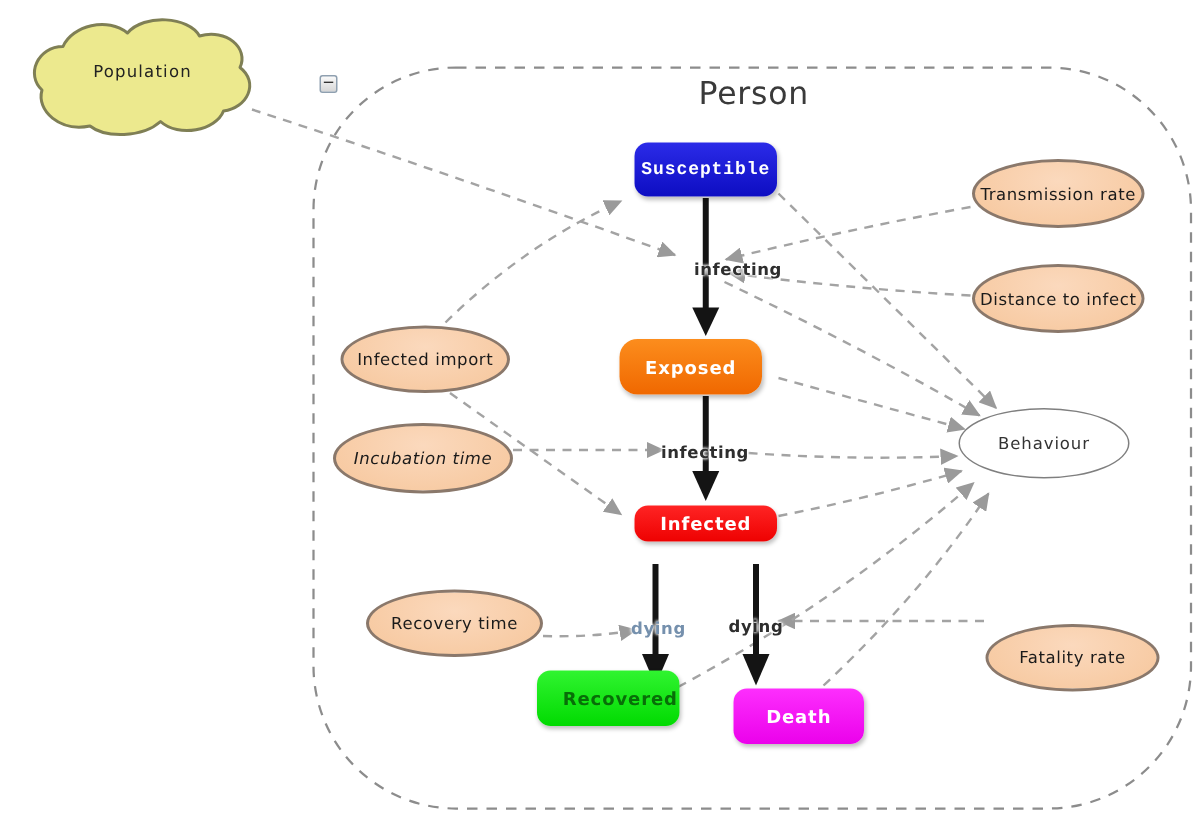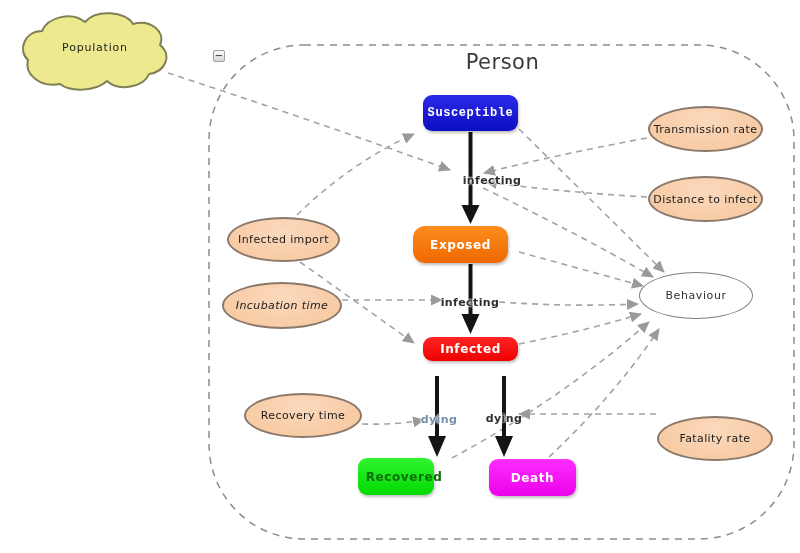--- a/index.html
+++ b/index.html
@@ -37,21 +37,21 @@
     display:flex;align-items:center;justify-content:center;
     letter-spacing:0.6px;box-shadow:1px 2px 3px rgba(0,0,0,0.25);
     cursor:pointer;
   }
   .state-susceptible{left:423px;top:95px;width:95px;height:36px;
     background:linear-gradient(180deg,#2b2be8,#0d0dc2);font-family:Liberation Mono, monospace;}
   .state-exposed{left:413px;top:226px;width:95px;height:37px;
     background:linear-gradient(180deg,#fc8d1d,#f06800);border-radius:12px;}
   .state-infected{left:423px;top:337px;width:95px;height:24px;
     background:linear-gradient(180deg,#ff2424,#ee0101);}
-  .state-recovered{left:358px;top:458px;width:76px;height:37px;
+  .state-recovered{left:358px;top:447px;width:95px;height:37px;
     background:linear-gradient(180deg,#30f430,#01da01);color:#086e08;padding-left:16px;}
   .state-death{left:489px;top:459px;width:87px;height:37px;
     background:linear-gradient(180deg,#fd2efd,#eb01eb);}
 
   
   .param{
     border-radius:50%;
     background:radial-gradient(ellipse at 50% 30%,#fbd9bd,#f6c69b);
     border:2px solid #8a786b;
     display:flex;align-items:center;justify-content:center;

